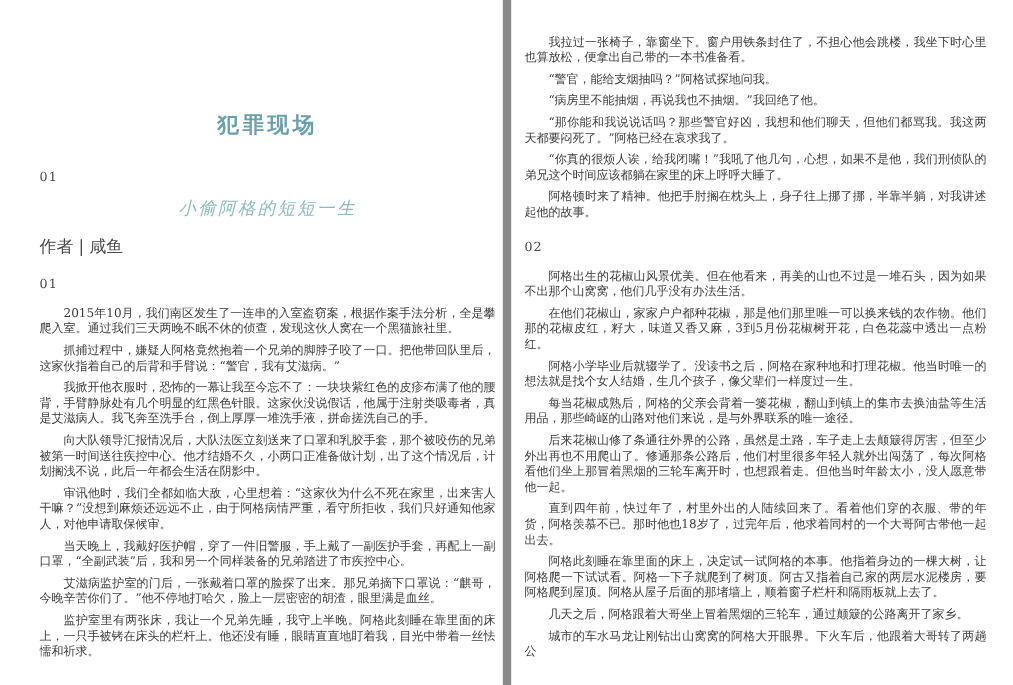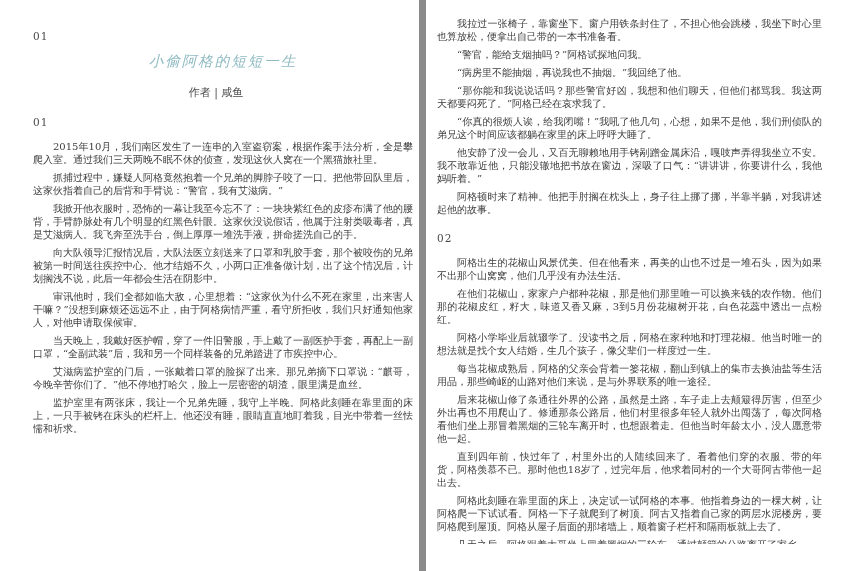--- a/index.html
+++ b/index.html
@@ -3,21 +3,21 @@
 <meta charset="utf-8">
 <style>
   html, body { margin: 0; padding: 0; }
   body {
     width: 844px; height: 571px;
     background: #ffffff;
     overflow: hidden;
     font-family: "DejaVu Serif", "Liberation Serif", serif;
   }
   .spread { position: relative; width: 844px; height: 571px; }
-  .page { position: absolute; top: 4px; height: 540px; overflow: hidden; }
+  .page { position: absolute; top: 16px; height: 540px; overflow: hidden; }
   .page.left  { left: 33px;  width: 380px; }
   .page.right { left: 437px; width: 385px; }
   .divider {
     position: absolute; left: 419px; top: 0;
     width: 7px; height: 571px;
     background: #8a8a8a;
   }
   .book-title {
     margin: 76px 0 0 0;
     text-align: center;
@@ -36,22 +36,22 @@
     margin: 10px 0 0 0;
     text-align: center;
     font-size: 14.5px; font-weight: normal;
     letter-spacing: 2px;
     color: #8fbac2;
     font-style: italic;
   }
   .author {
     margin-top: 14px;
     padding-right: 14px;
-    text-align: center;
-    font-size: 11px;
+    text-align: left;
+    font-size: 14px;
     color: #4a4a4a;
   }
   .num.section-num-1 { margin-top: 16px; }
   .num.section-num-2 { margin: 16px 0 12px 0; }
   p.body {
     margin: 0 0 5px 0;
     font-size: 10px;
     line-height: 13px;
     color: #3c3c3c;
     text-align: justify;
@@ -59,20 +59,21 @@
   }
   .page.left p.body:first-of-type { margin-top: 12px; }
   .page.right p.body:first-of-type { margin-top: 13px; }
 </style>
 </head>
 <body>
 
 <div class="spread">
 
   <div class="page left">
+    <h1 class="book-title">犯罪现场</h1>
     <div class="num chapter-num">01</div>
     <h2 class="chapter-title">小偷阿格的短短一生</h2>
     <div class="author">作者 | 咸鱼</div>
     <div class="num section-num-1">01</div>
     <p class="body">2015年10月，我们南区发生了一连串的入室盗窃案，根据作案手法分析，全是攀爬入室。通过我们三天两晚不眠不休的侦查，发现这伙人窝在一个黑猫旅社里。</p>
     <p class="body">抓捕过程中，嫌疑人阿格竟然抱着一个兄弟的脚脖子咬了一口。把他带回队里后，这家伙指着自己的后背和手臂说：“警官，我有艾滋病。”</p>
     <p class="body">我掀开他衣服时，恐怖的一幕让我至今忘不了：一块块紫红色的皮疹布满了他的腰背，手臂静脉处有几个明显的红黑色针眼。这家伙没说假话，他属于注射类吸毒者，真是艾滋病人。我飞奔至洗手台，倒上厚厚一堆洗手液，拼命搓洗自己的手。</p>
     <p class="body">向大队领导汇报情况后，大队法医立刻送来了口罩和乳胶手套，那个被咬伤的兄弟被第一时间送往疾控中心。他才结婚不久，小两口正准备做计划，出了这个情况后，计划搁浅不说，此后一年都会生活在阴影中。</p>
     <p class="body">审讯他时，我们全都如临大敌，心里想着：“这家伙为什么不死在家里，出来害人干嘛？”没想到麻烦还远远不止，由于阿格病情严重，看守所拒收，我们只好通知他家人，对他申请取保候审。</p>
     <p class="body">当天晚上，我戴好医护帽，穿了一件旧警服，手上戴了一副医护手套，再配上一副口罩，“全副武装”后，我和另一个同样装备的兄弟踏进了市疾控中心。</p>
@@ -81,21 +82,20 @@
   </div>
 
   <div class="divider"></div>
 
   <div class="page right">
     <p class="body">我拉过一张椅子，靠窗坐下。窗户用铁条封住了，不担心他会跳楼，我坐下时心里也算放松，便拿出自己带的一本书准备看。</p>
     <p class="body">“警官，能给支烟抽吗？”阿格试探地问我。</p>
     <p class="body">“病房里不能抽烟，再说我也不抽烟。”我回绝了他。</p>
     <p class="body">“那你能和我说说话吗？那些警官好凶，我想和他们聊天，但他们都骂我。我这两天都要闷死了。”阿格已经在哀求我了。</p>
     <p class="body">“你真的很烦人诶，给我闭嘴！”我吼了他几句，心想，如果不是他，我们刑侦队的弟兄这个时间应该都躺在家里的床上呼呼大睡了。</p>
-    <p class="body">他安静了没一会儿，又百无聊赖地用手铐剐蹭金属床沿，嘎吱声弄得我坐立不安。我不敢靠近他，只能没辙地把书放在窗边，深吸了口气：“讲讲讲，你要讲什么，我他妈听着。”</p>
     <p class="body">阿格顿时来了精神。他把手肘搁在枕头上，身子往上挪了挪，半靠半躺，对我讲述起他的故事。</p>
     <div class="num section-num-2">02</div>
     <p class="body">阿格出生的花椒山风景优美。但在他看来，再美的山也不过是一堆石头，因为如果不出那个山窝窝，他们几乎没有办法生活。</p>
     <p class="body">在他们花椒山，家家户户都种花椒，那是他们那里唯一可以换来钱的农作物。他们那的花椒皮红，籽大，味道又香又麻，3到5月份花椒树开花，白色花蕊中透出一点粉红。</p>
     <p class="body">阿格小学毕业后就辍学了。没读书之后，阿格在家种地和打理花椒。他当时唯一的想法就是找个女人结婚，生几个孩子，像父辈们一样度过一生。</p>
     <p class="body">每当花椒成熟后，阿格的父亲会背着一篓花椒，翻山到镇上的集市去换油盐等生活用品，那些崎岖的山路对他们来说，是与外界联系的唯一途径。</p>
     <p class="body">后来花椒山修了条通往外界的公路，虽然是土路，车子走上去颠簸得厉害，但至少外出再也不用爬山了。修通那条公路后，他们村里很多年轻人就外出闯荡了，每次阿格看他们坐上那冒着黑烟的三轮车离开时，也想跟着走。但他当时年龄太小，没人愿意带他一起。</p>
     <p class="body">直到四年前，快过年了，村里外出的人陆续回来了。看着他们穿的衣服、带的年货，阿格羡慕不已。那时他也18岁了，过完年后，他求着同村的一个大哥阿古带他一起出去。</p>
     <p class="body">阿格此刻睡在靠里面的床上，决定试一试阿格的本事。他指着身边的一棵大树，让阿格爬一下试试看。阿格一下子就爬到了树顶。阿古又指着自己家的两层水泥楼房，要阿格爬到屋顶。阿格从屋子后面的那堵墙上，顺着窗子栏杆和隔雨板就上去了。</p>
     <p class="body">几天之后，阿格跟着大哥坐上冒着黑烟的三轮车，通过颠簸的公路离开了家乡。</p>

